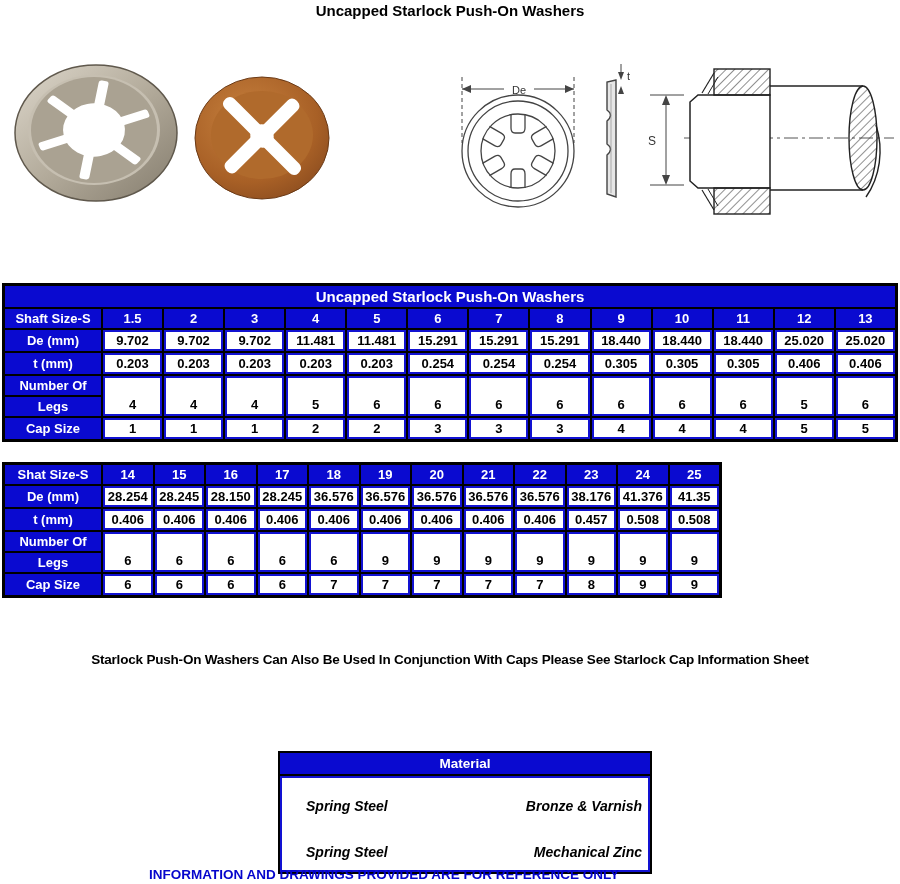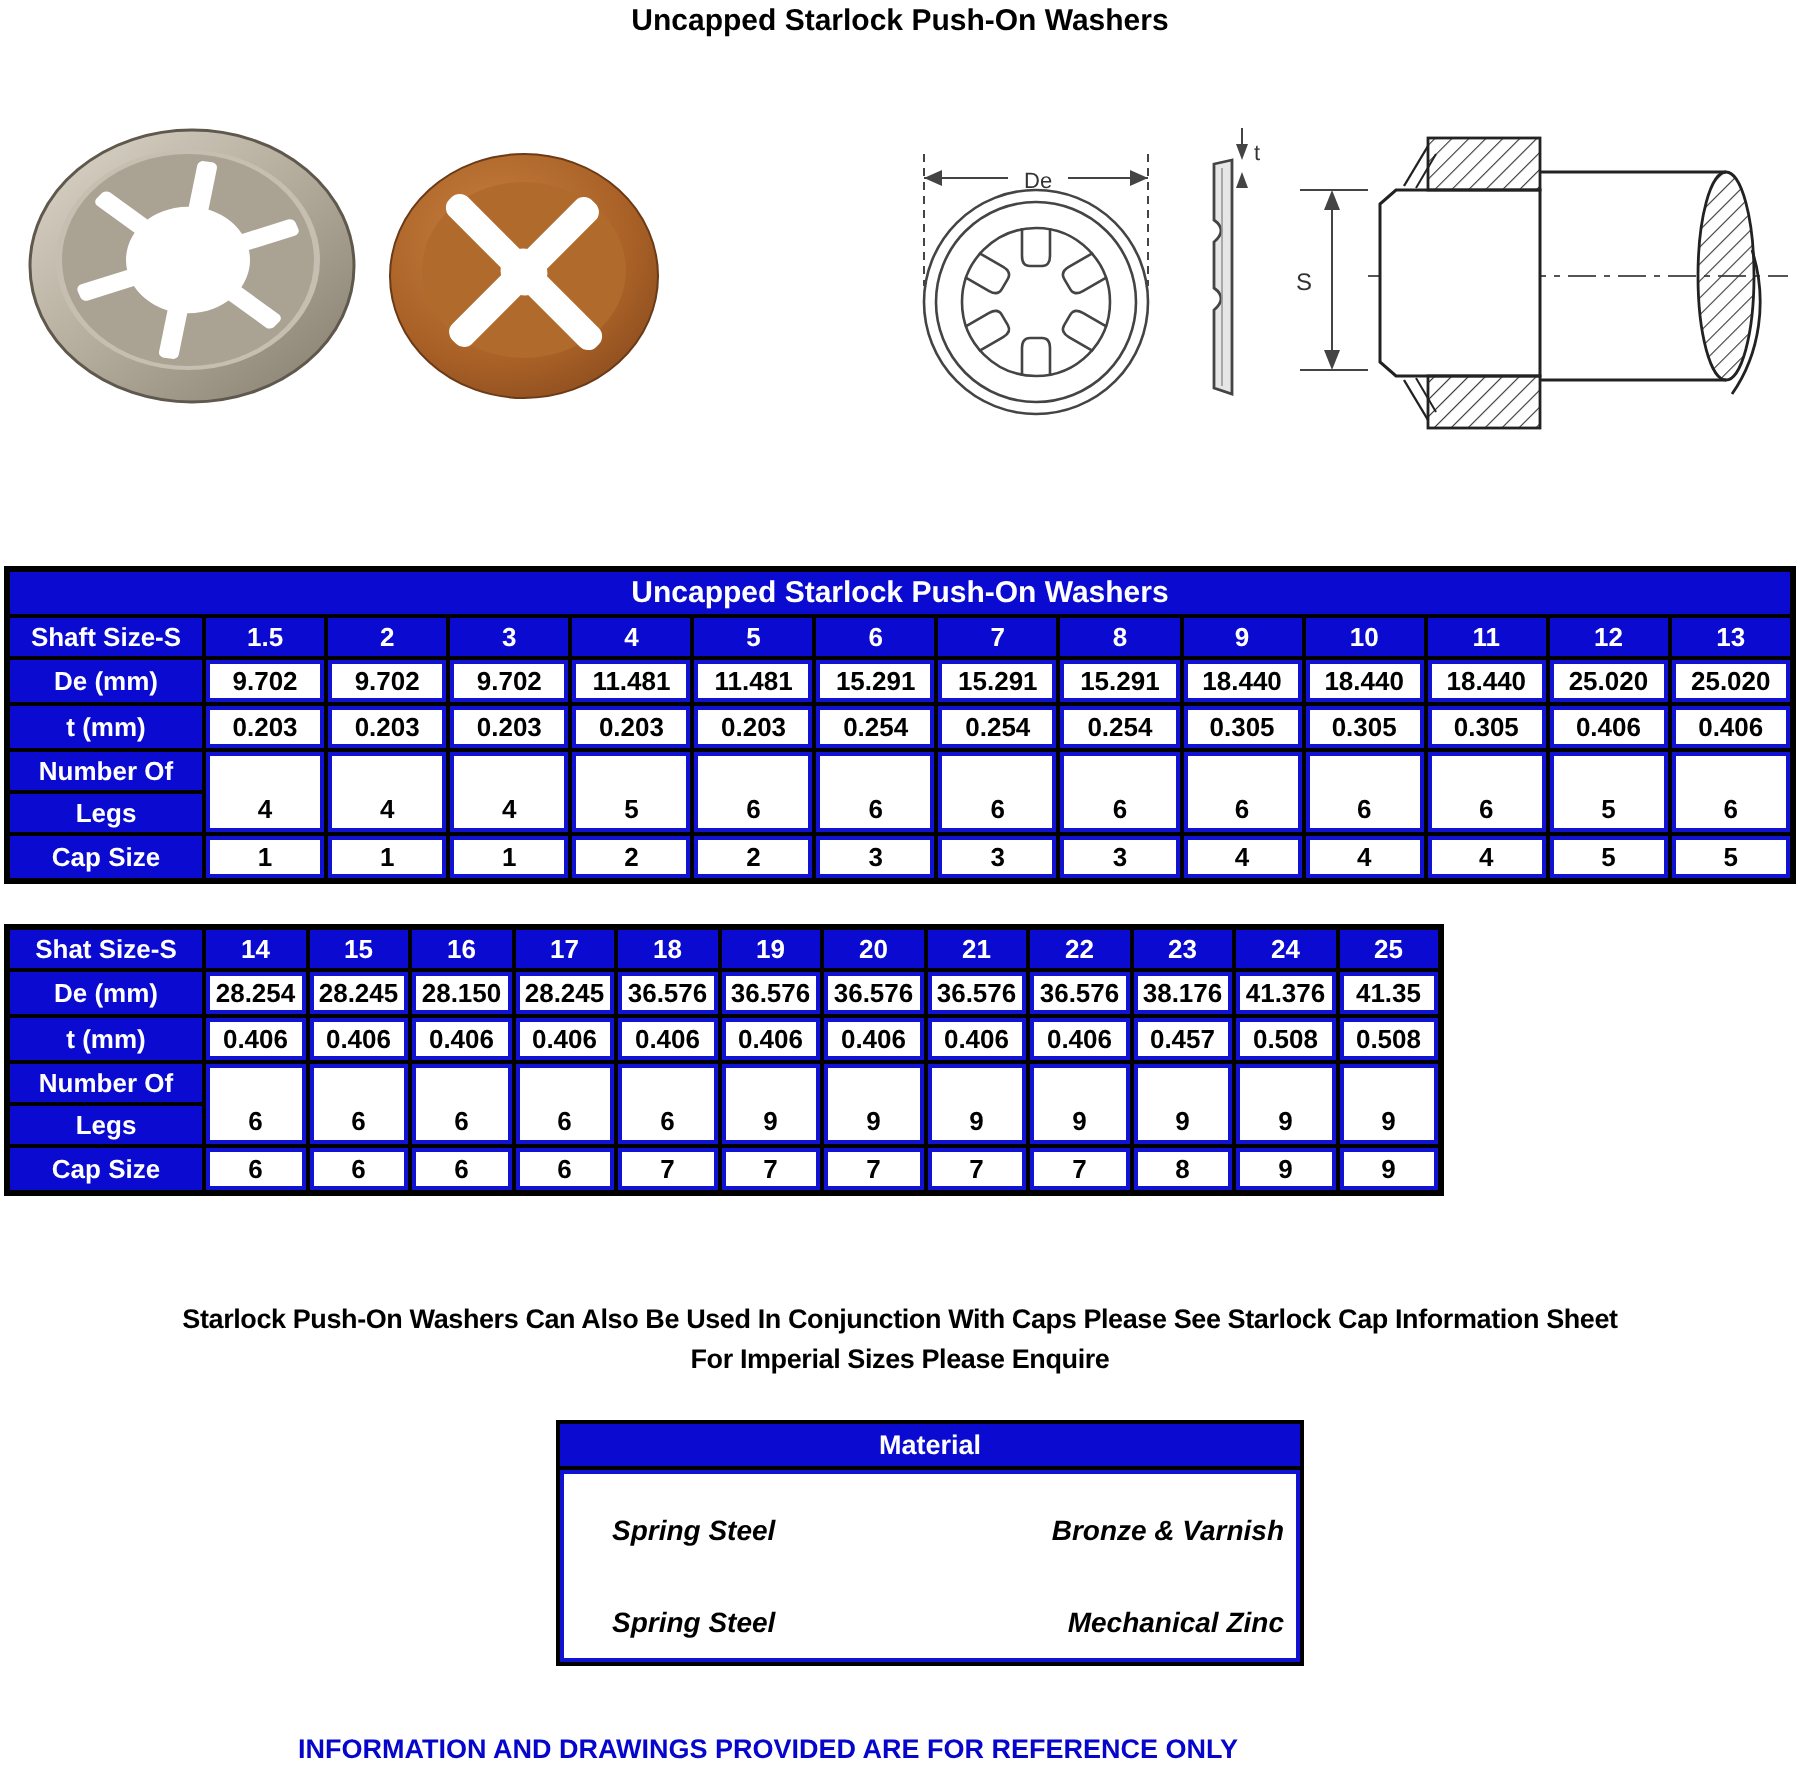--- a/index.html
+++ b/index.html
@@ -36,21 +36,21 @@
   #table1 { top:283px; width:896px; }
   #table2 { top:462px; width:720px; }
 
   .note {
     position:absolute; top:650px; left:0; width:900px; text-align:center;
     font-size:13.5px; font-weight:bold; line-height:20px; letter-spacing:-0.2px;
   }
 
   
   .material {
-    position:absolute; left:278px; top:710px; width:374px;
+    position:absolute; left:278px; top:751px; width:374px;
     background:#000; border:2px solid #000; padding:0;
   }
   .material-title {
     background:#0a0ad0; color:#fff; text-align:center;
     font-weight:bold; font-size:13.5px; padding:3px 0;
   }
   .material-body {
     margin-top:2px; background:#fff; border:2px solid #1212d2;
     padding:20px 4px 10px 4px;
   }
@@ -383,21 +383,20 @@
         <td>7</td>
         <td>8</td>
         <td>9</td>
         <td>9</td>
   </tr>
 </tbody>
   </table>
 
 <div class="note">
   <div>Starlock Push-On Washers Can Also Be Used In Conjunction With Caps Please See Starlock Cap Information Sheet</div>
-  <div>For Imperial Sizes Please Enquire</div>
 </div>
 
 <div class="material">
   <div class="material-title">Material</div>
   <div class="material-body">
     <div class="m-row">
       <span class="m-left">Spring Steel</span>
       <span class="m-right">Bronze &amp; Varnish</span>
     </div>
     <div class="m-row">

